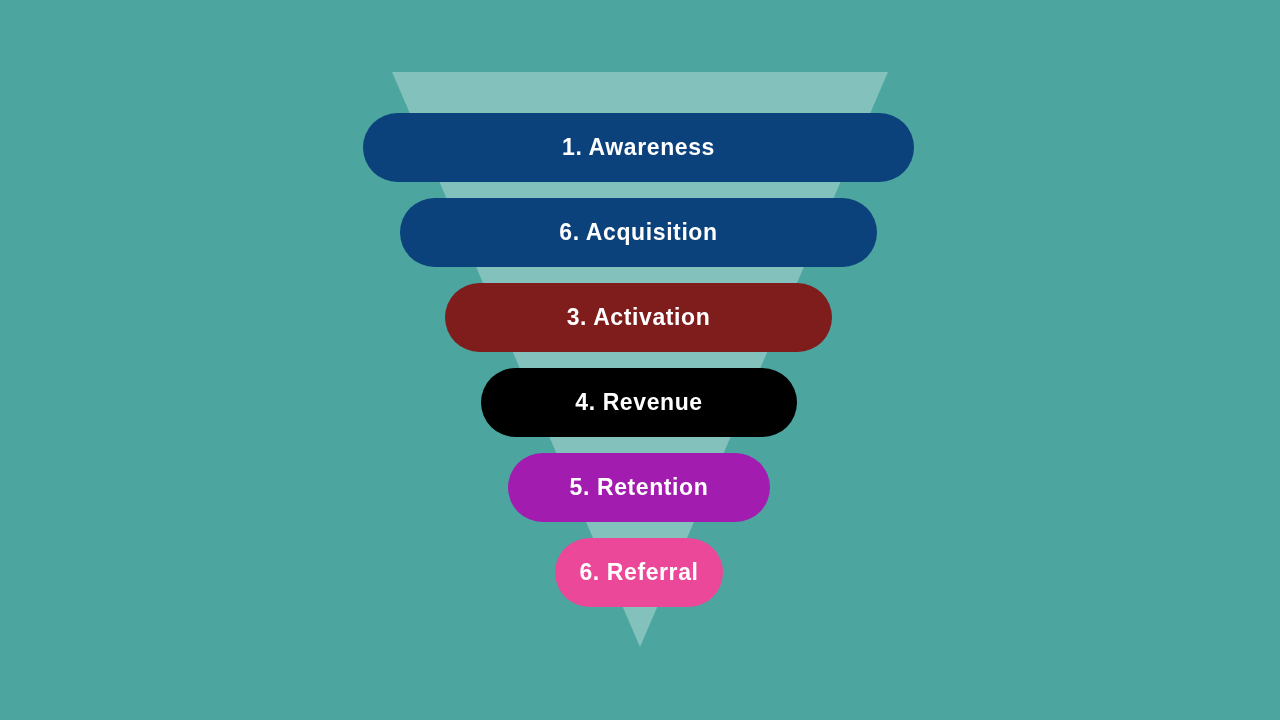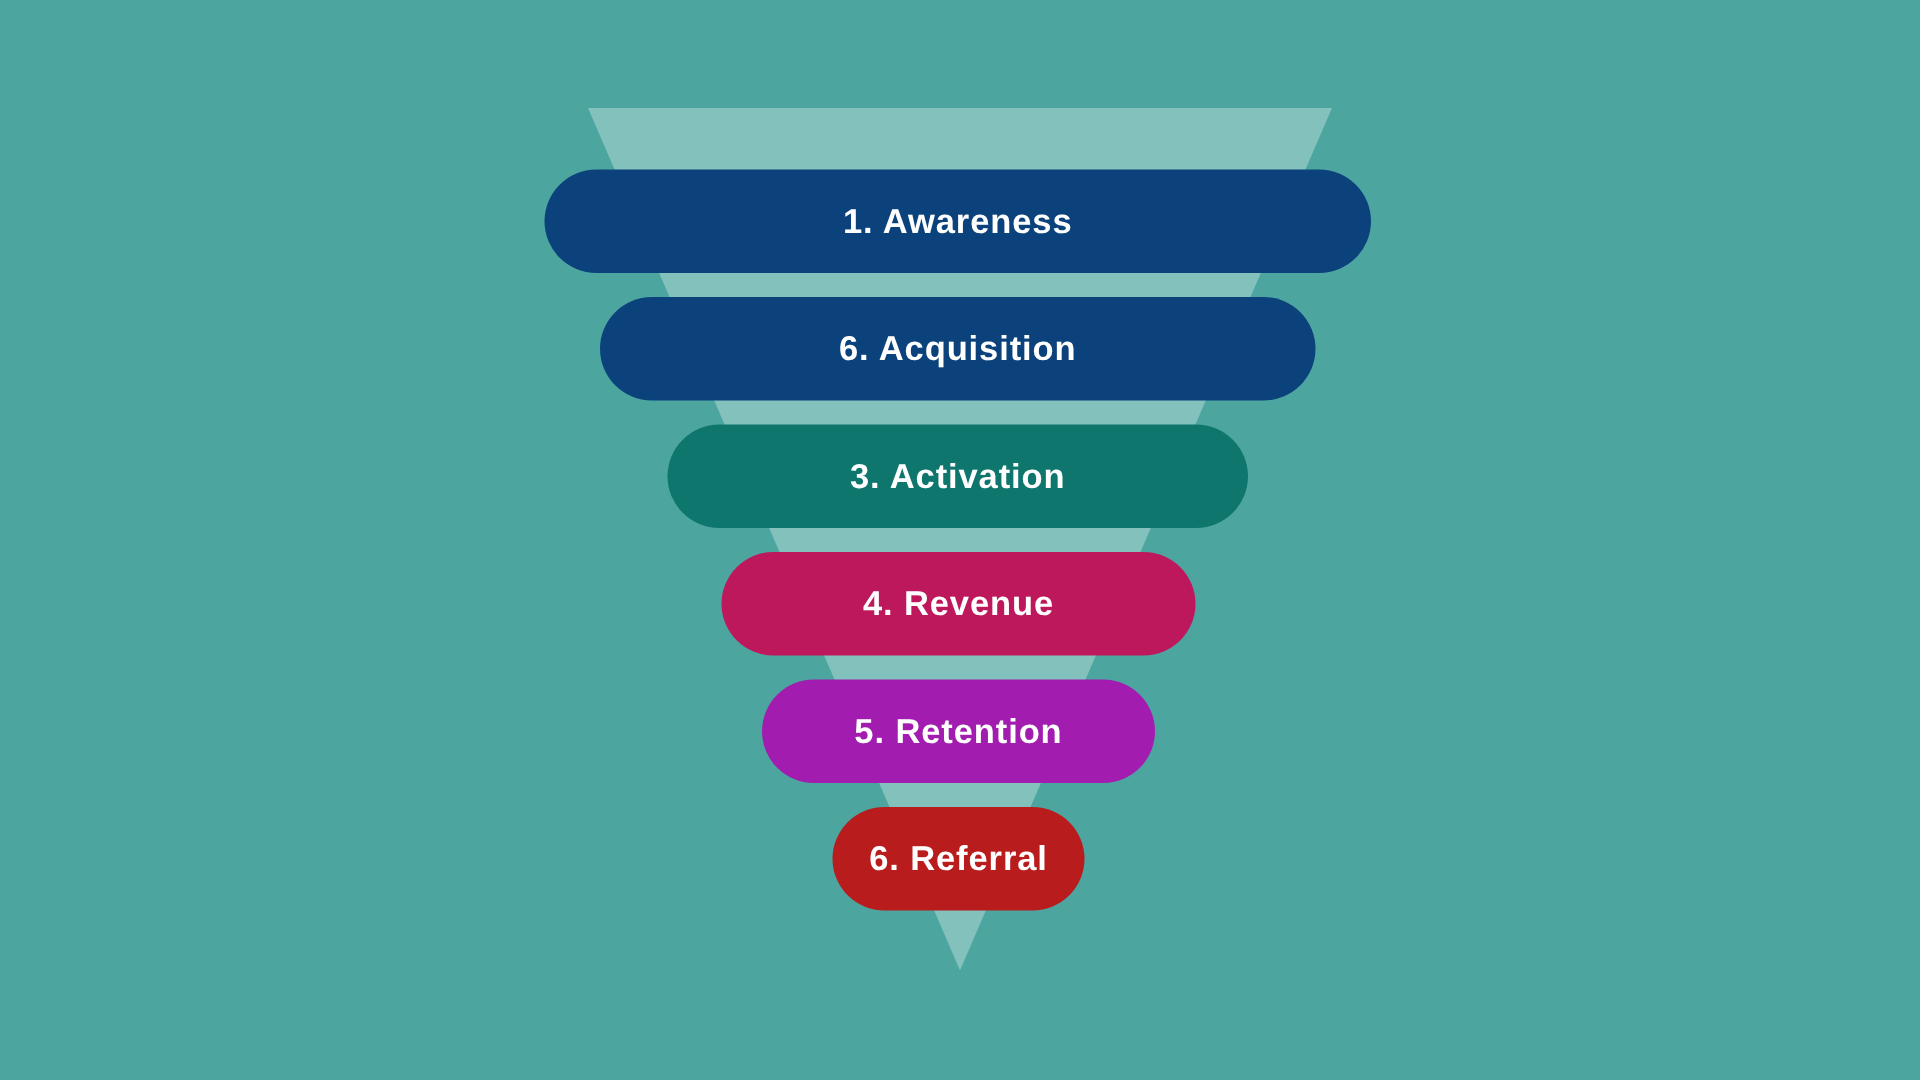--- a/index.html
+++ b/index.html
@@ -53,28 +53,28 @@
   </svg>
 
   <div class="stage" style="left:363px; top:113px; width:551px; background:#0b427c;">
     <span class="stage-label">1. Awareness</span>
   </div>
 
   <div class="stage" style="left:400px; top:198px; width:477px; background:#0b427c;">
     <span class="stage-label">6. Acquisition</span>
   </div>
 
-  <div class="stage" style="left:445px; top:283px; width:387px; background:#0f766e;">
+  <div class="stage" style="left:445px; top:283px; width:387px; background:#7f1d1d;">
     <span class="stage-label">3. Activation</span>
   </div>
 
-  <div class="stage" style="left:481px; top:368px; width:316px; background:#be185d;">
+  <div class="stage" style="left:481px; top:368px; width:316px; background:#000000;">
     <span class="stage-label">4. Revenue</span>
   </div>
 
   <div class="stage" style="left:508px; top:453px; width:262px; background:#a21caf;">
     <span class="stage-label">5. Retention</span>
   </div>
 
-  <div class="stage" style="left:555px; top:538px; width:168px; background:#b91c1c;">
+  <div class="stage" style="left:555px; top:538px; width:168px; background:#ec4899;">
     <span class="stage-label">6. Referral</span>
   </div>
 </div>
 
 </body></html>

